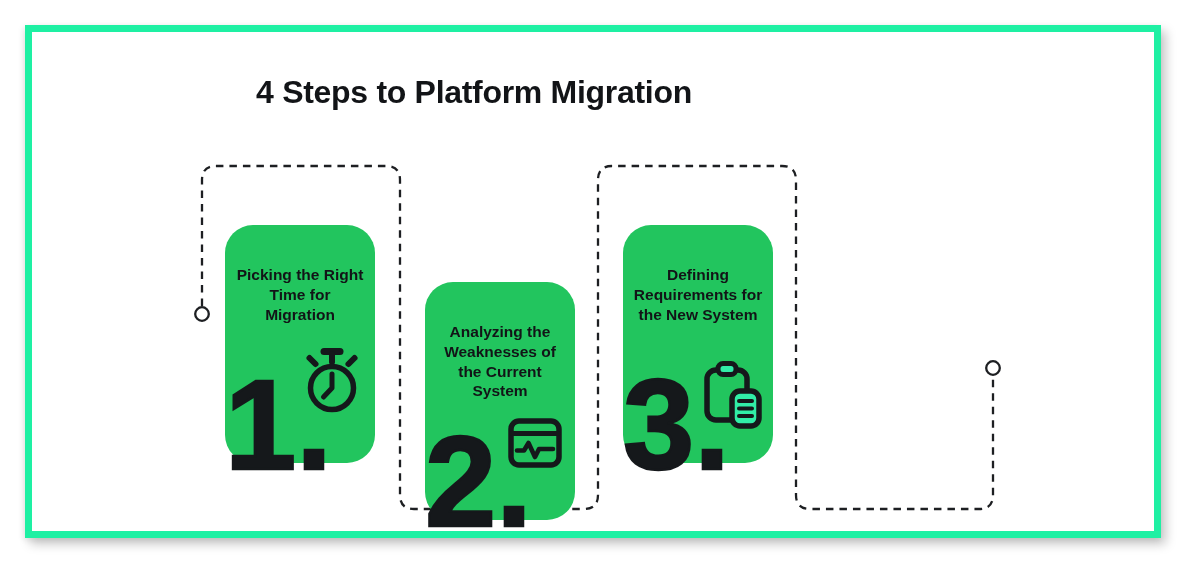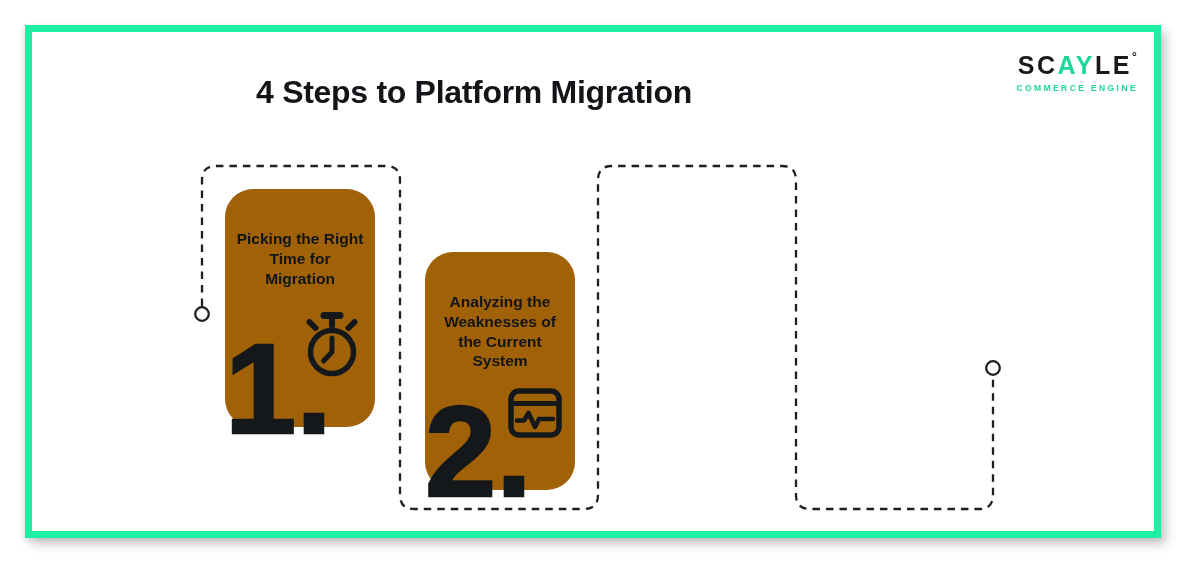--- a/index.html
+++ b/index.html
@@ -23,24 +23,24 @@
   .logo { position:absolute; top:50px; right:62px; text-align:center; }
   .logo-word { font-size:25px; font-weight:800; letter-spacing:2.5px; color:#17191d; white-space:nowrap; }
   .logo-accent { color:#1ed795; }
   .logo-degree { font-size:12px; vertical-align:13px; letter-spacing:0; }
   .logo-sub { margin-top:3px; font-size:8.5px; font-weight:700; letter-spacing:2.4px; color:#1ed795; }
 
   .path-svg { position:absolute; left:0; top:0; }
 
   .card {
     position:absolute; width:150px; height:238px;
-    background:#a16207; border-radius:28px;
+    background:#22c55e; border-radius:28px;margin-top:36px;
   }
   .card1 { left:225px; top:189px; }
-  .card2 { left:425px; top:252px; }
+  .card2 { left:425px; top:246px; }
   .card3 { left:623px; top:189px; }
   .card4 { left:823px; top:250px; }
 
   .card-label {
     position:absolute; top:40px; left:9px; width:132px; text-align:center;
     font-size:15.5px; font-weight:700; line-height:1.28; color:#121417;
   }
 
   .step-number {
     position:absolute; left:0px; bottom:-26px;
@@ -72,24 +72,20 @@
              L 782 166 Q 796 166 796 180
              L 796 495 Q 796 509 810 509
              L 979 509 Q 993 509 993 495
              L 993 375" fill="none" stroke="#1d1f22" stroke-width="2.3" stroke-dasharray="7.5 6"></path>
     <circle cx="202" cy="314" r="6.8" fill="#ffffff" stroke="#1d1f22" stroke-width="2.3"></circle>
     <circle cx="993" cy="368" r="6.8" fill="#ffffff" stroke="#1d1f22" stroke-width="2.3"></circle>
   </svg>
 
   <h1 class="title">4 Steps to Platform Migration</h1>
 
-  <div class="logo">
-    <div class="logo-word"><span>SC</span><span class="logo-accent">AY</span><span>LE</span><span class="logo-degree">°</span></div>
-    <div class="logo-sub">COMMERCE ENGINE</div>
-  </div>
 
   <div class="card card1">
     <div class="card-label">Picking the Right Time for Migration</div>
     <div class="step-number">1.</div>
     <div class="step-icon">
       <svg width="58" height="70" viewBox="0 0 58 70">
         <g fill="none" stroke="#15181b" stroke-linecap="round" stroke-linejoin="round">
           <line x1="21" y1="5.5" x2="37" y2="5.5" stroke-width="7"></line>
           <line x1="29" y1="8" x2="29" y2="16" stroke-width="6"></line>
           <line x1="6.5" y1="12" x2="12.5" y2="18" stroke-width="6"></line>
@@ -108,15 +104,31 @@
       <svg width="54" height="50" viewBox="0 0 54 50">
         <g fill="none" stroke="#15181b" stroke-linecap="round" stroke-linejoin="round">
           <rect x="3" y="3" width="48" height="44" rx="8" stroke-width="5.5"></rect>
           <line x1="4" y1="15.5" x2="50" y2="15.5" stroke-width="5"></line>
           <polyline points="9,32.5 16,32.5 20.5,25 27,39 31,31 45,31" stroke-width="4.6"></polyline>
         </g>
       </svg>
     </div>
   </div>
 
+  <div class="card card3">
+    <div class="card-label">Defining Requirements for the New System</div>
+    <div class="step-number">3.</div>
+    <div class="step-icon">
+      <svg width="64" height="70" viewBox="0 0 64 70">
+        <g fill="none" stroke="#15181b" stroke-linecap="round" stroke-linejoin="round">
+          <rect x="6" y="10" width="40" height="50" rx="9" stroke-width="5.5"></rect>
+          <rect x="17" y="3.5" width="18" height="11" rx="5" stroke-width="5" fill="#31eda7"></rect>
+          <rect x="31" y="31" width="27" height="35" rx="8" stroke-width="5.5" fill="#31eda7"></rect>
+          <line x1="38" y1="41" x2="51" y2="41" stroke-width="4"></line>
+          <line x1="38" y1="48.5" x2="51" y2="48.5" stroke-width="4"></line>
+          <line x1="38" y1="56" x2="51" y2="56" stroke-width="4"></line>
+        </g>
+      </svg>
+    </div>
+  </div>
 
 
 </div>
 
 </body></html>

